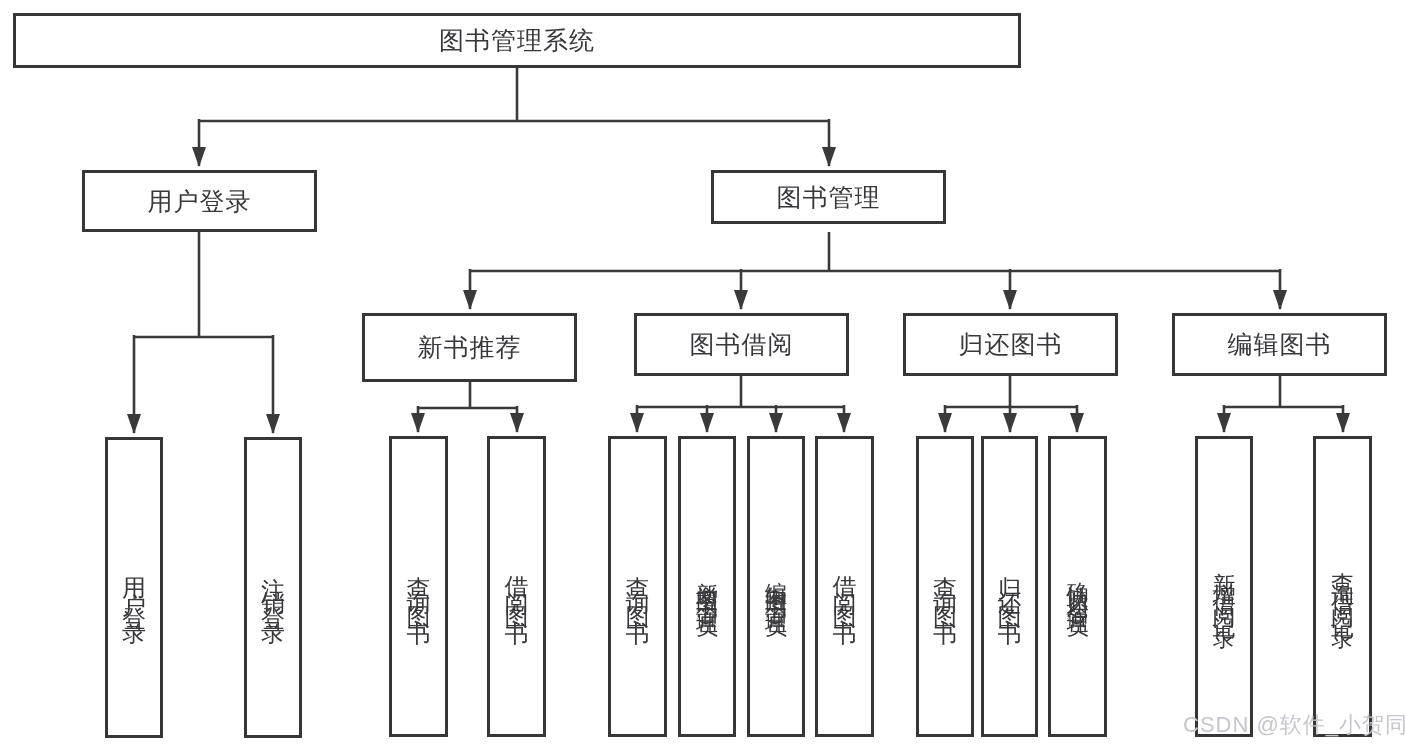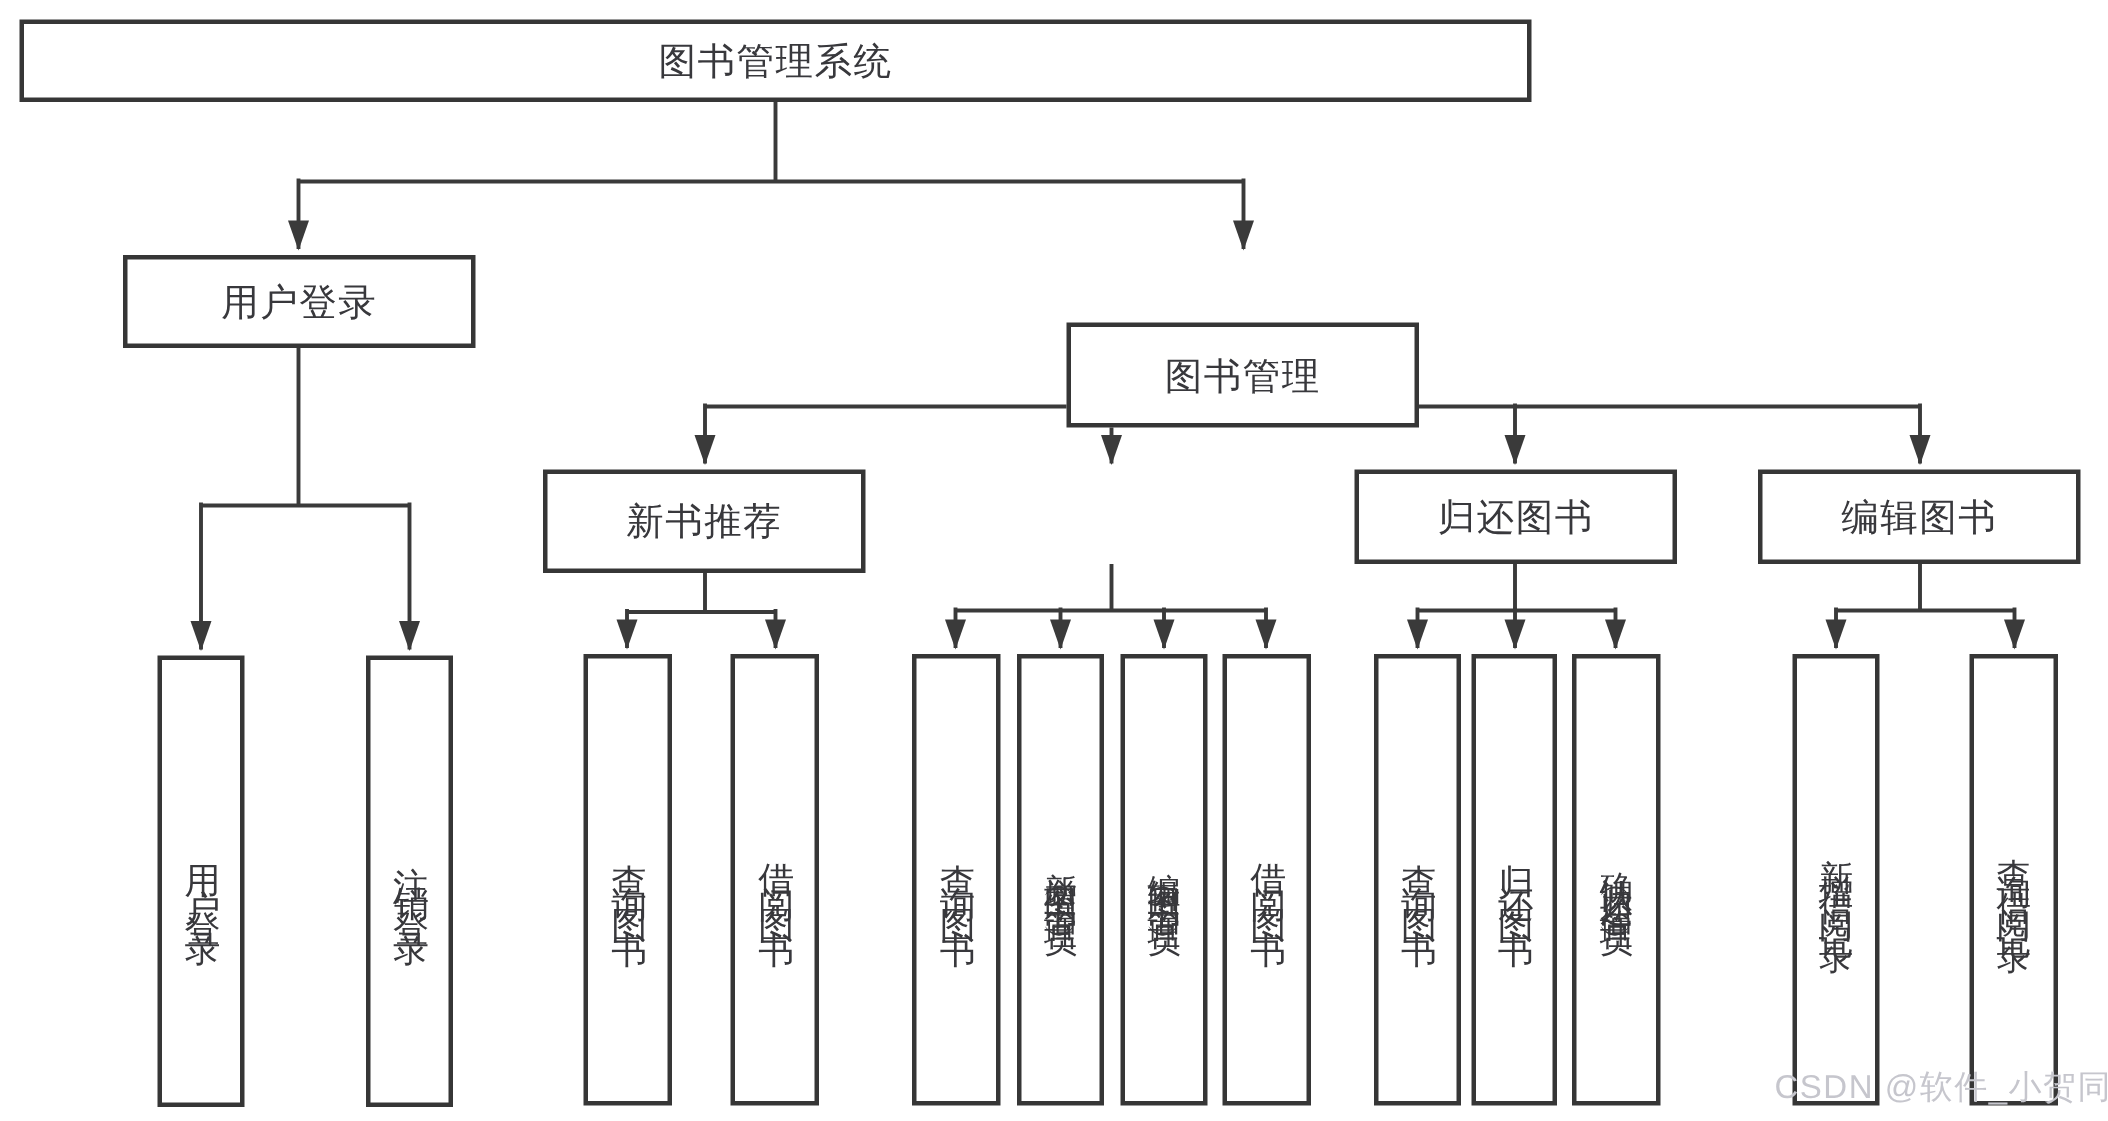--- a/index.html
+++ b/index.html
@@ -97,26 +97,29 @@
     </g>
   </svg>
 
   <div class="node h" style="left:13px;top:13px;width:1008px;height:55px;">
     <span class="lbl">图书管理系统</span>
   </div>
 
   <div class="node h" style="left:82px;top:170px;width:235px;height:62px;">
     <span class="lbl">用户登录</span>
   </div>
-  <div class="node h" style="left:711px;top:170px;width:235px;height:70px;margin-top:45px;">
+  <div class="node h" style="left:711px;top:170px;width:235px;height:54px;">
     <span class="lbl">图书管理</span>
   </div>
 
   <div class="node h" style="left:362px;top:313px;width:215px;height:69px;">
     <span class="lbl">新书推荐</span>
+  </div>
+  <div class="node h" style="left:634px;top:313px;width:215px;height:63px;">
+    <span class="lbl">图书借阅</span>
   </div>
   <div class="node h" style="left:903px;top:313px;width:215px;height:63px;">
     <span class="lbl">归还图书</span>
   </div>
   <div class="node h" style="left:1172px;top:313px;width:215px;height:63px;">
     <span class="lbl">编辑图书</span>
   </div>
 
   <div class="node v" style="left:105px;top:437px;width:58px;height:301px;">
     <span class="lbl t4">用户登录</span>

